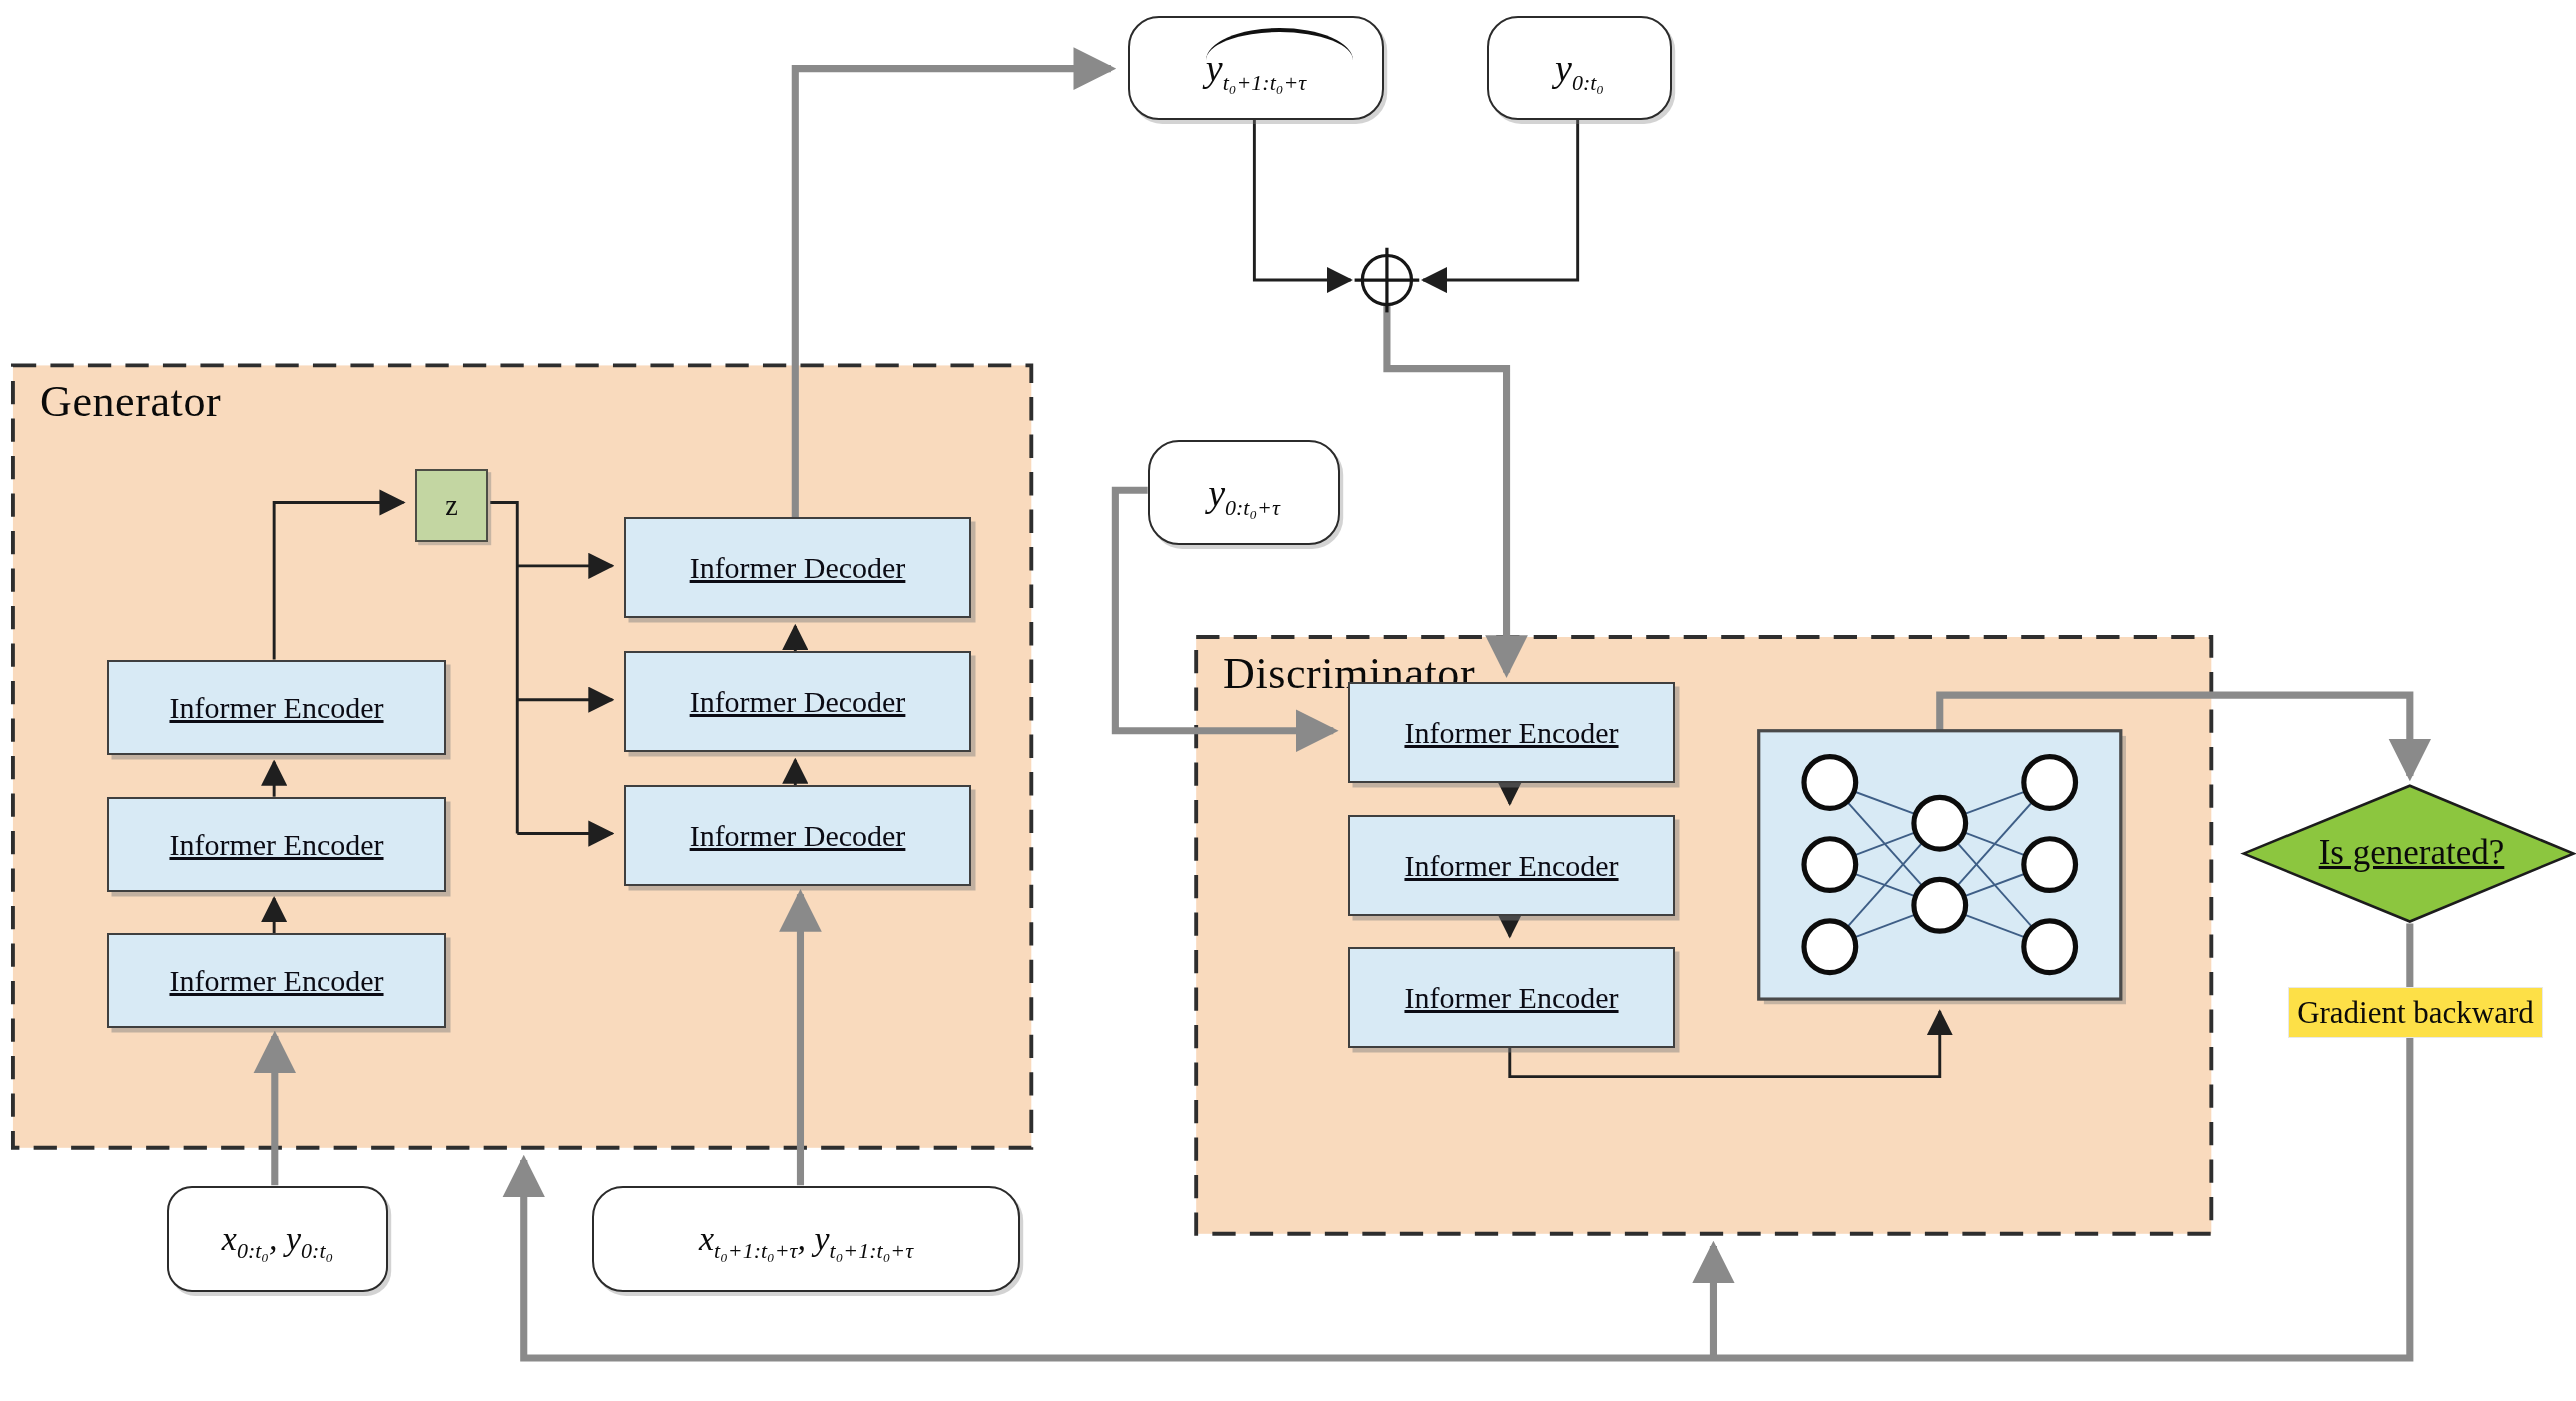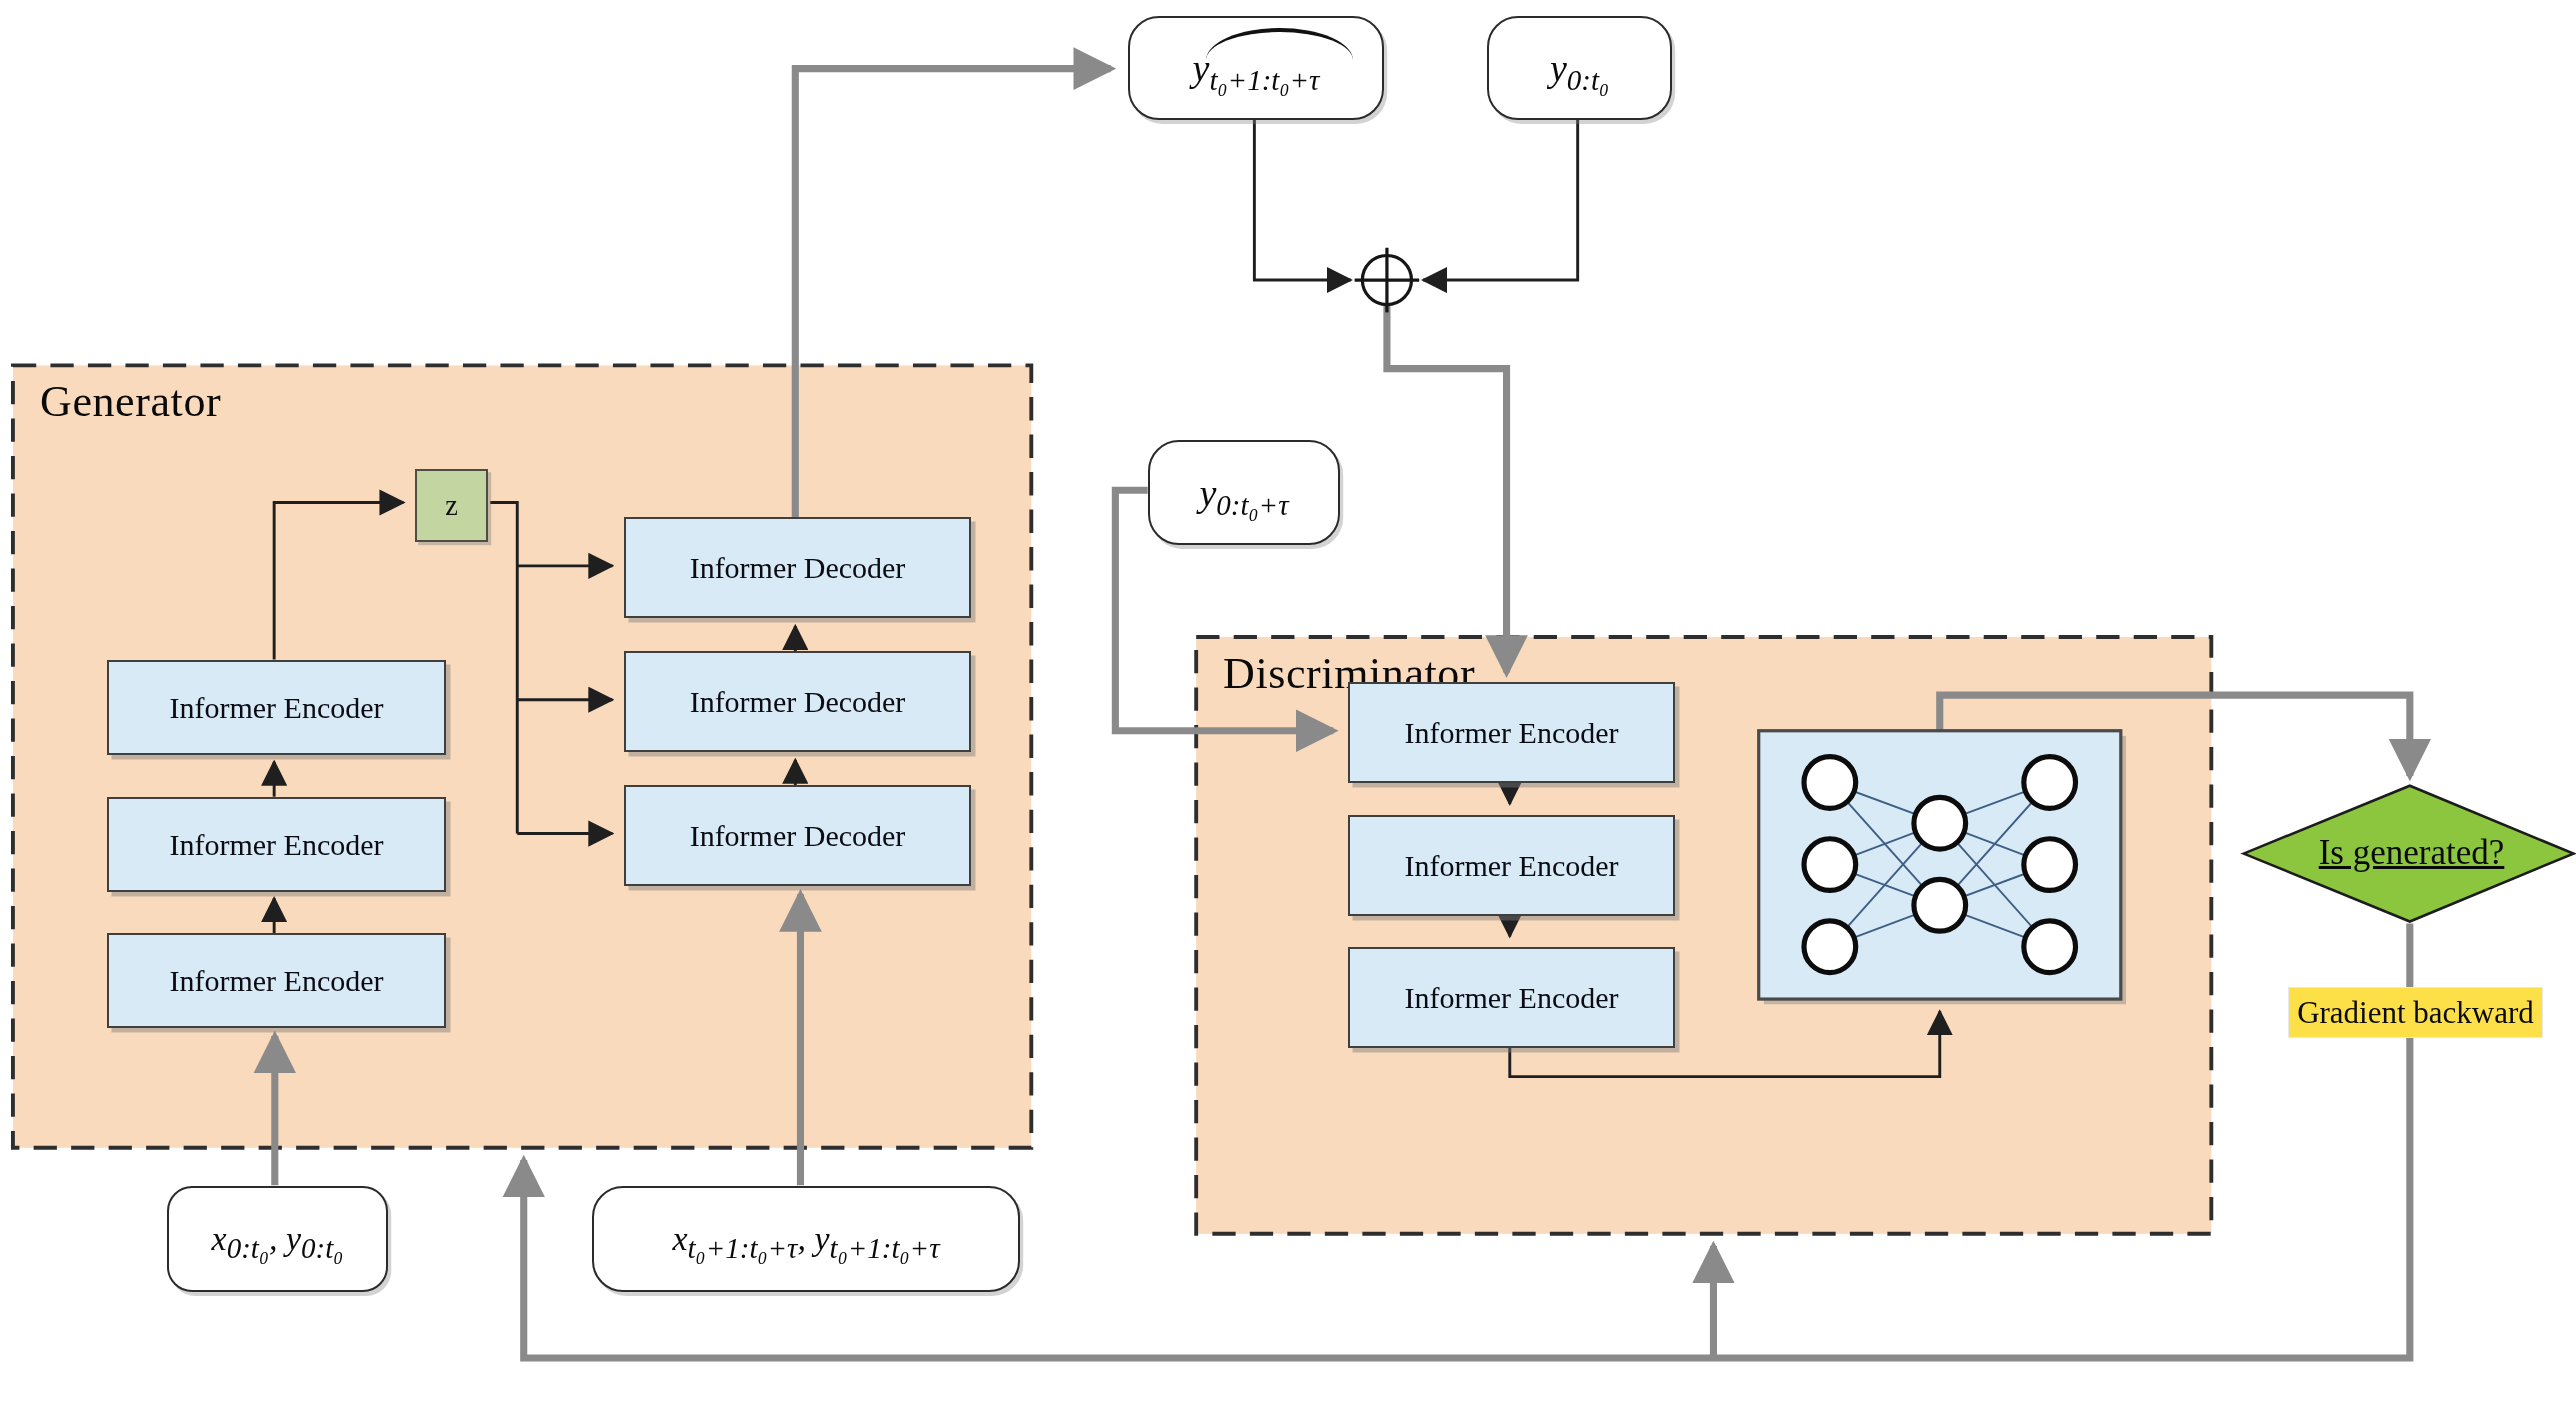--- a/index.html
+++ b/index.html
@@ -8,35 +8,35 @@
     font-family:"Liberation Serif","DejaVu Serif",serif; color:#0b0b0b;
     overflow:hidden;
   }
   .wires { position:absolute; left:0; top:0; z-index:1; }
   .abs { position:absolute; z-index:2; }
   .panel-label { font-size:44px; color:#0a0a0a; letter-spacing:0.6px; }
   .blue-box {
     position:absolute; z-index:2; background:#D8EAF5; border:2.6px solid #3f3f3f;
     box-shadow:4.5px 4.5px 0 rgba(125,125,125,0.45);
     display:flex; align-items:center; justify-content:center;
-    font-size:30px; color:#0b0b14;
+    font-size:30px; color:#0b0b14;text-decoration:underline;
   }
   .latent-box {
     position:absolute; z-index:2; background:#C3D6A2; border:2.6px solid #4d4d45;
     box-shadow:3.2px 3.2px 0 rgba(125,125,125,0.4);
     display:flex; align-items:center; justify-content:center;
     font-size:28.4px; color:#101010;
   }
   .io-box {
     position:absolute; z-index:2; background:#ffffff; border:2.6px solid #2b2b2b;
     border-radius:31px; box-shadow:3.2px 3.9px 0 rgba(130,130,130,0.35);
     display:flex; align-items:center; justify-content:center;
   }
   .m { font-style:italic; font-size:38px; white-space:nowrap; }
-  .m sub { font-size:29px; font-style:italic; line-height:0; letter-spacing:0; }
+  .m sub { font-size:22px; font-style:italic; line-height:0; letter-spacing:0; }
   .m .sep { font-style:italic; }
   .hat {
     position:absolute; left:76px; top:10.3px; width:147px; height:28.4px;
     border-top:4.5px solid #111; border-radius:50% 50% 0 0 / 100% 100% 0 0;
   }
   .decision-label {
     position:absolute; z-index:2; text-align:center; font-size:35px; color:#0a0a0a;
   }
   .gradient-label {
     position:absolute; z-index:2; background:#fde047; text-align:center;

